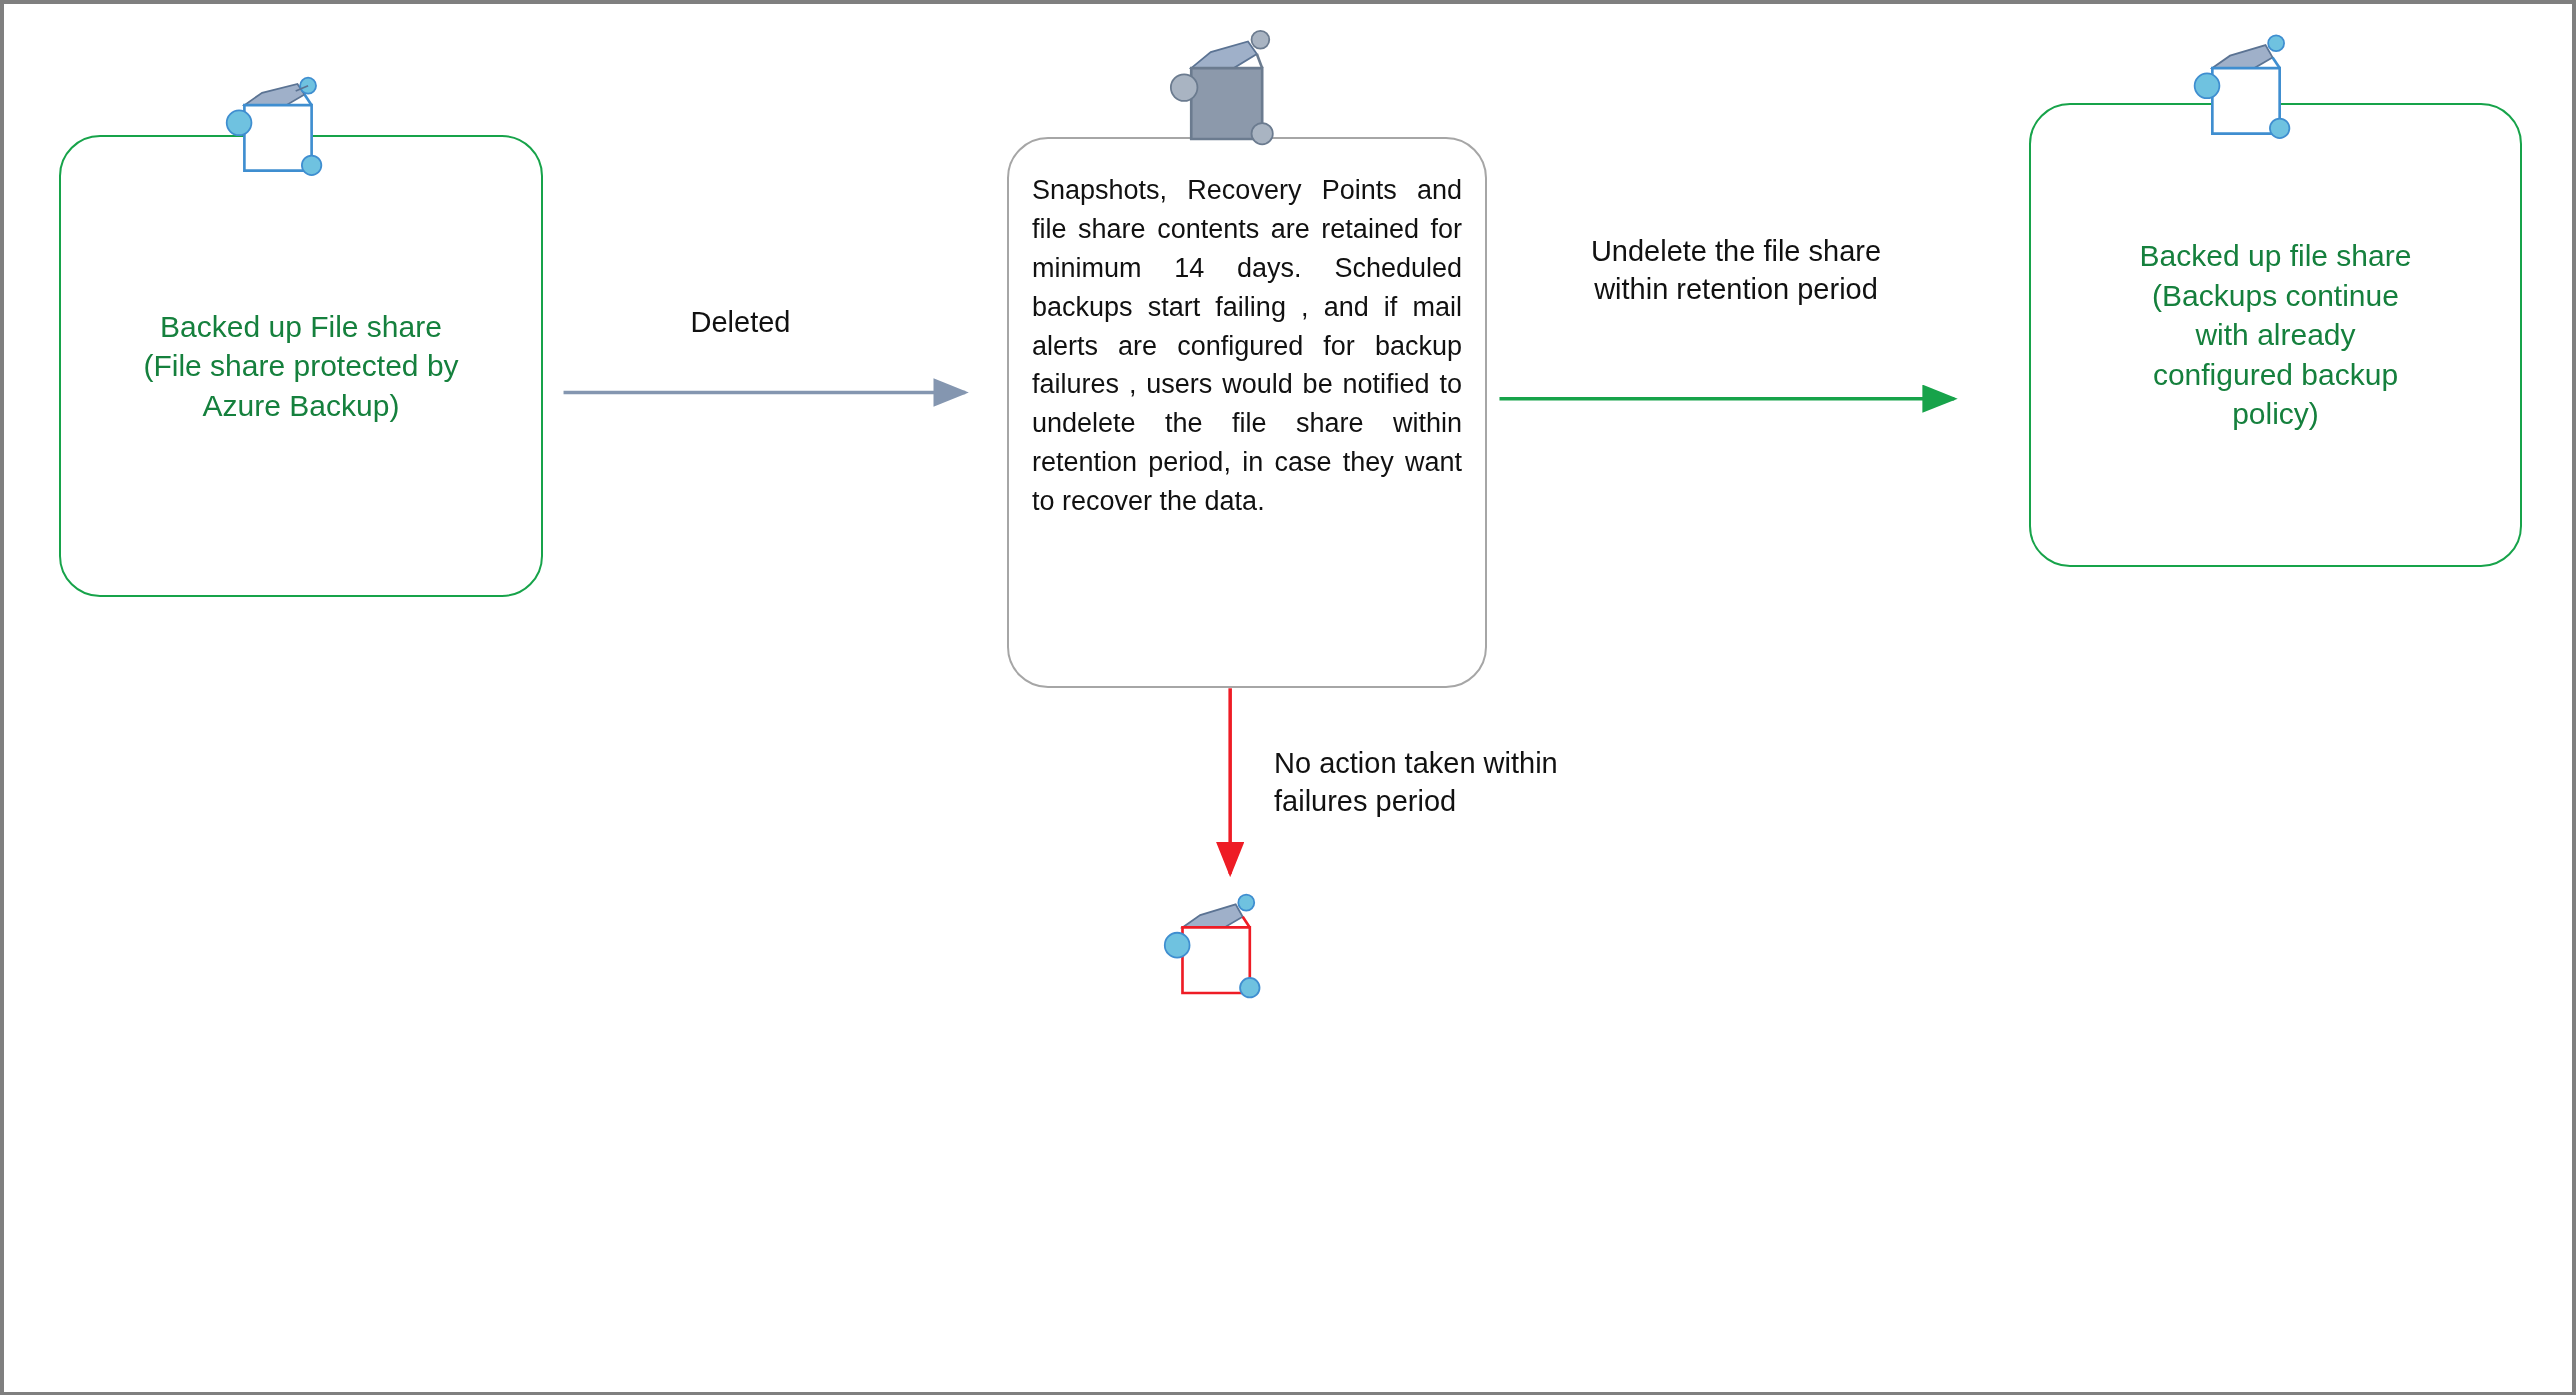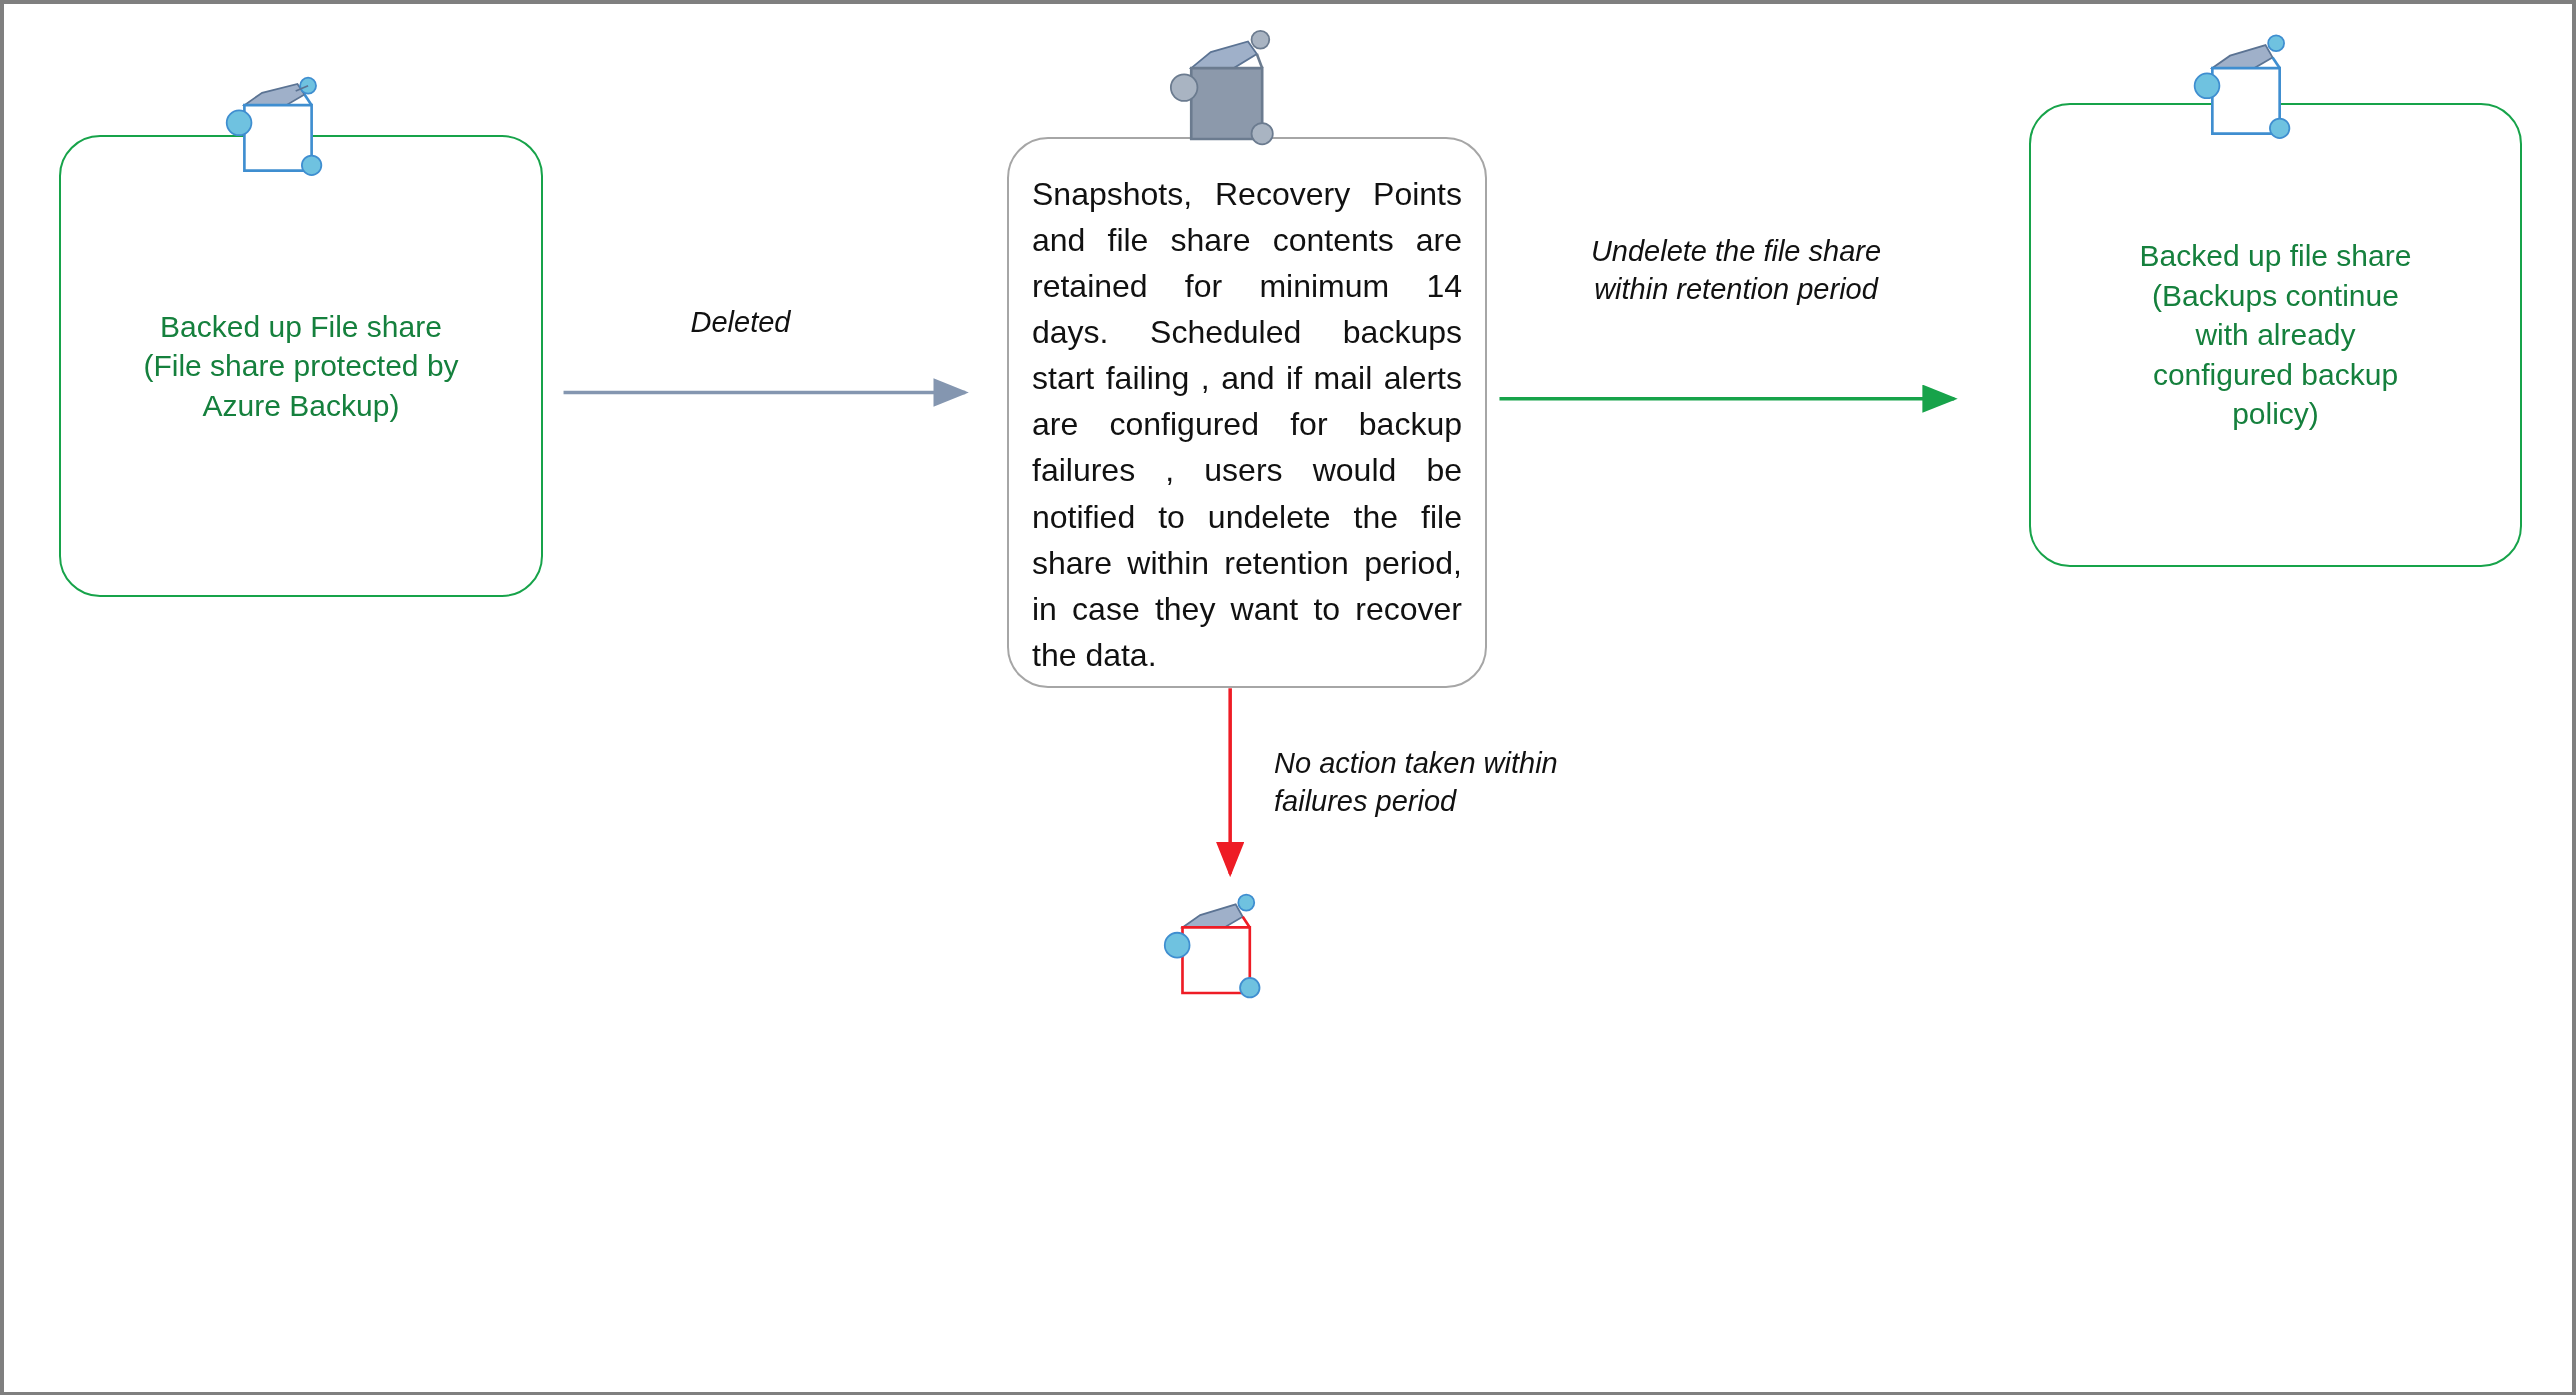--- a/index.html
+++ b/index.html
@@ -40,37 +40,36 @@
     border-radius: 41px;
   }
   .node-label {
     font-size: 30px;
     line-height: 1.32;
     color: #15803d;
     padding: 0 16px;
     white-space: pre-line;
   }
   .node-label-justify {
-    font-size: 32px;
+    font-size: 27px;
     line-height: 1.44;
     color: #111111;
     text-align: justify;
     text-align-last: left;
     padding: 0 23px;
     width: 100%;
     box-sizing: border-box;
   }
   .edge-label {
     position: absolute;
     font-size: 29px;
     color: #111111;
     line-height: 1.3;
     white-space: pre-line;
     text-align: center;
-    font-style: italic;
   }
   .icon {
     position: absolute;
   }
   svg { display: block; overflow: visible; }
   .arrow-layer {
     position: absolute;
     left: 0;
     top: 0;
     width: 100%;

